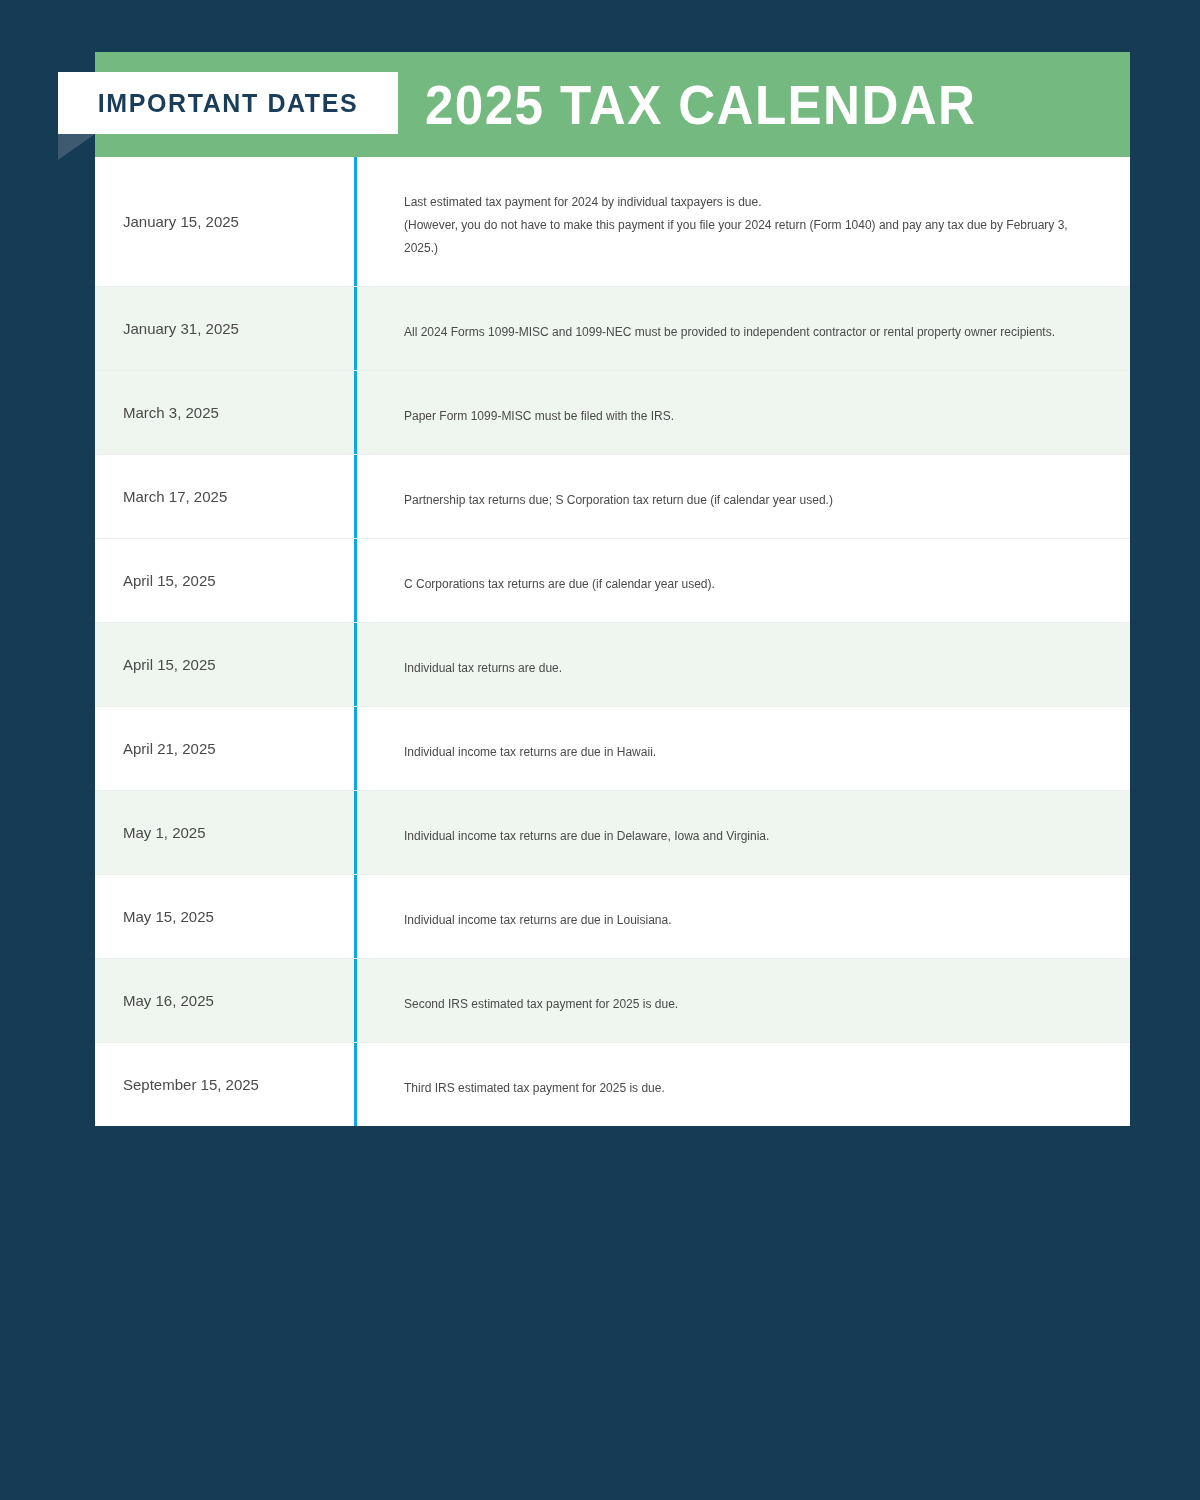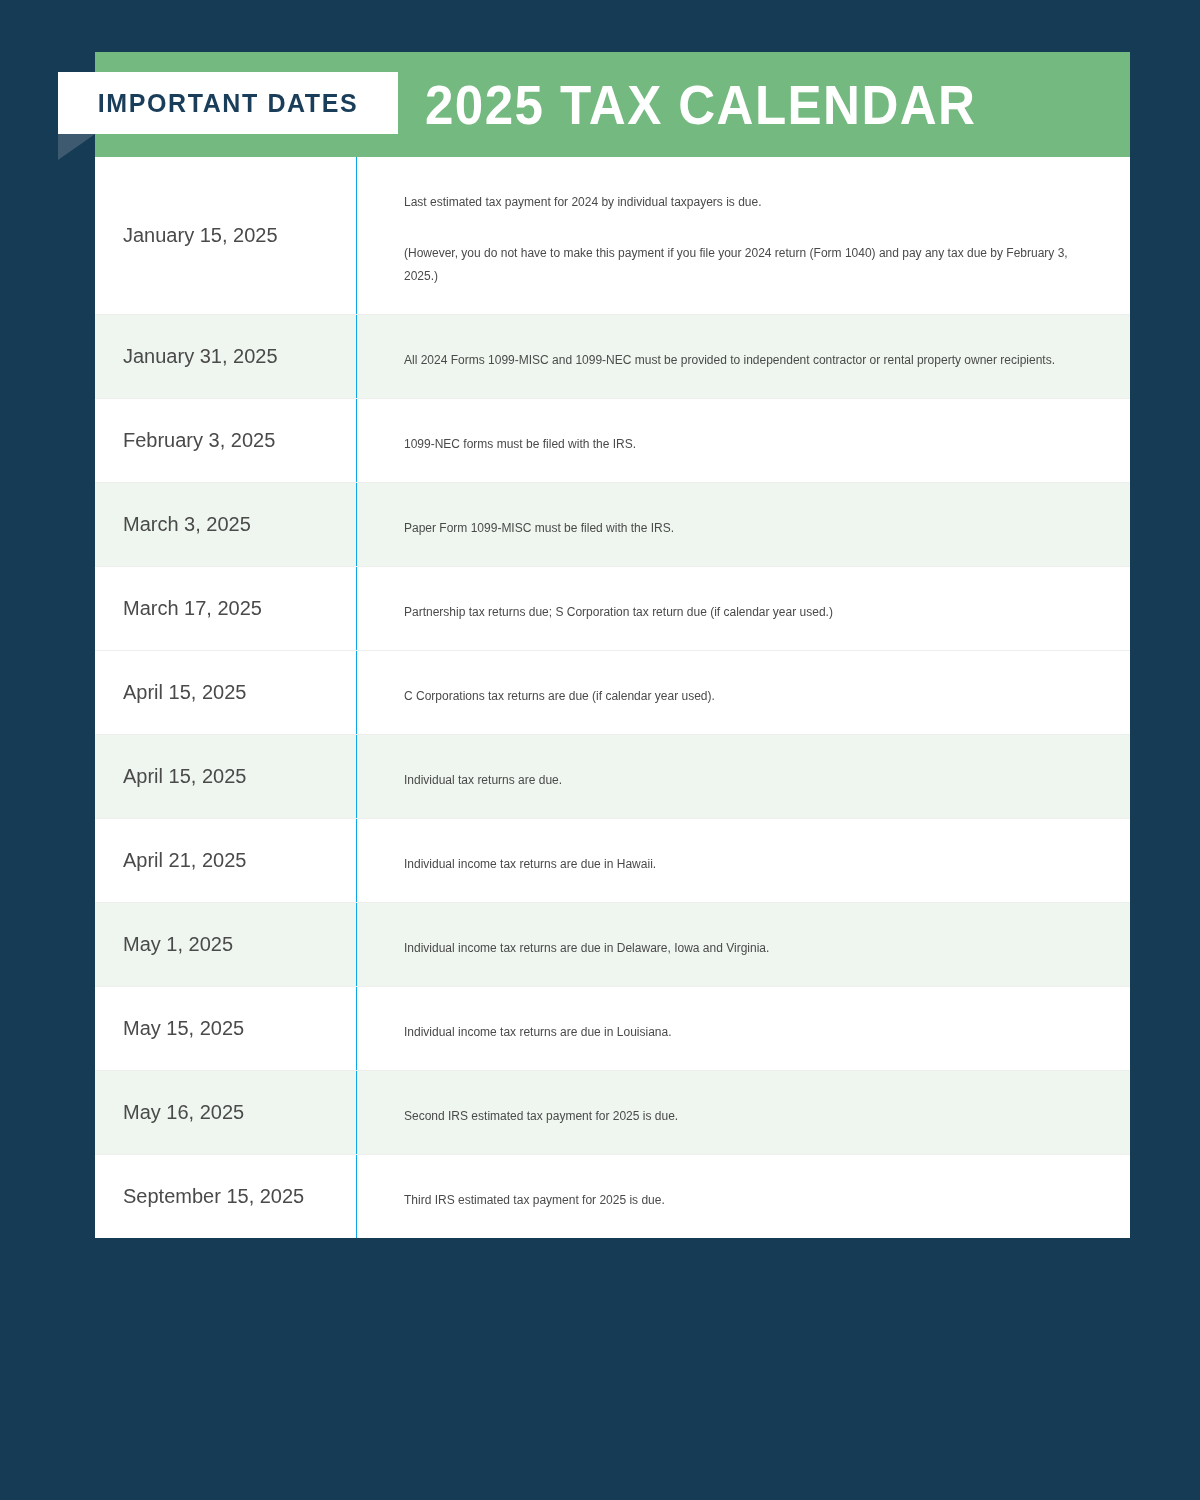--- a/index.html
+++ b/index.html
@@ -102,43 +102,42 @@
     border-bottom: none;
   }
 
   .cell-date {
     width: 262px;
     flex: 0 0 262px;
     box-sizing: border-box;
     padding: 0 18px 0 28px;
     display: flex;
     align-items: center;
-    border-right: 1px solid #0ea5e9;
+    border-right: 3px solid #0ea5e9;
     color: #4A4A4A;
-    font-size: 20px;
+    font-size: 15px;
     line-height: 1.45;
   }
 
   .cell-desc {
     flex: 1 1 auto;
     box-sizing: border-box;
     padding: 34px 40px 26px 47px;
     display: flex;
     flex-direction: column;
     justify-content: center;
     color: #4A4A4A;
     font-size: 12px;
     line-height: 1.92;
   }
 
   .cell-desc p {
     margin: 0;
   }
   .cell-desc p + p {
-    margin-top: 28px;
   }
 </style>
 </head>
 <body>
 
 <div class="poster">
 
   <div class="header-band">
     <div class="header-title">2025 TAX CALENDAR</div>
   </div>
@@ -156,26 +155,20 @@
           <p>Last estimated tax payment for 2024 by individual taxpayers is due.</p>
           <p>(However, you do not have to make this payment if you file your 2024 return (Form 1040) and pay any tax due by February 3, 2025.)</p>
         </div>
       </div>
       <div class="row striped">
         <div class="cell-date">January 31, 2025</div>
         <div class="cell-desc">
           <p>All 2024 Forms 1099-MISC and 1099-NEC must be provided to independent contractor or rental property owner recipients.</p>
         </div>
       </div>
-      <div class="row">
-        <div class="cell-date">February 3, 2025</div>
-        <div class="cell-desc">
-          <p>1099-NEC forms must be filed with the IRS.</p>
-        </div>
-      </div>
       <div class="row striped">
         <div class="cell-date">March 3, 2025</div>
         <div class="cell-desc">
           <p>Paper Form 1099-MISC must be filed with the IRS.</p>
         </div>
       </div>
       <div class="row">
         <div class="cell-date">March 17, 2025</div>
         <div class="cell-desc">
           <p>Partnership tax returns due; S Corporation tax return due (if calendar year used.)</p>

